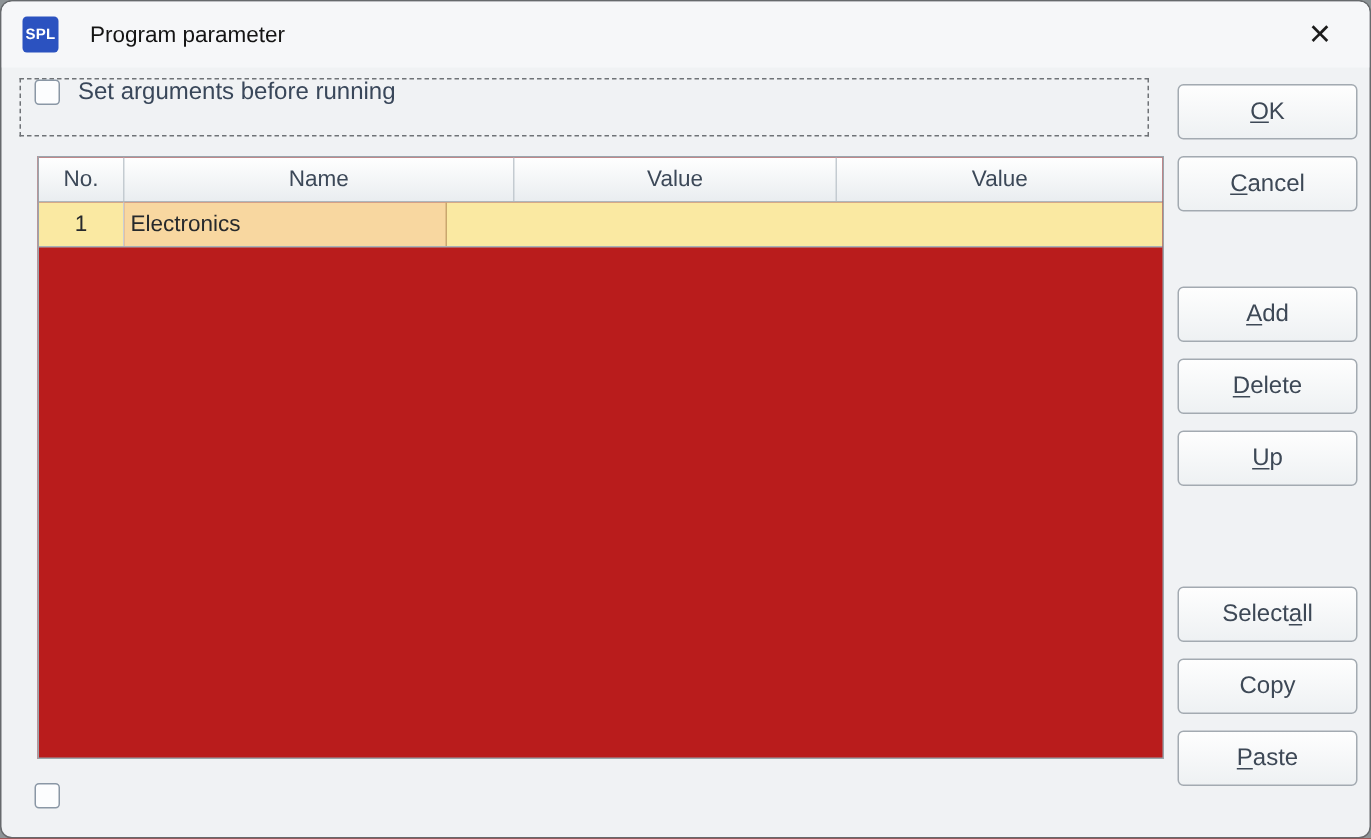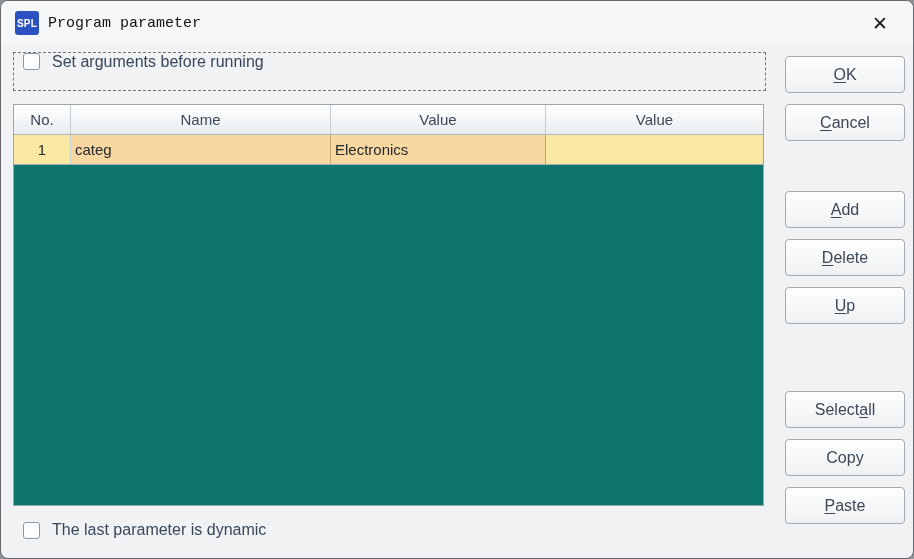--- a/index.html
+++ b/index.html
@@ -27,23 +27,23 @@
     background:#f6f7f9;
   }
   .app-icon{
     position:absolute; left:14px; top:10px; width:24px; height:24px;
     background:var(--app_icon_bg); border-radius:3px;
     color:#fff; font-weight:bold; font-size:10px;
     display:flex; align-items:center; justify-content:center;
     letter-spacing:.2px;
   }
   .title-text{
-    position:absolute; left:47px; top:0; height:44px;
+    position:absolute; left:59px; top:0; height:44px;
     display:flex; align-items:center;
-    font-size:15px; color:#141414;font-family:Liberation Mono, monospace;
+    font-size:15px; color:#141414;
   }
   .close-btn{
     position:absolute; right:10px; top:6px; width:46px; height:32px;
     background:transparent; border:none;
     font-size:19px; font-weight:300; color:#1b1b1b;
     display:flex; align-items:center; justify-content:center;
     cursor:default; font-family:"DejaVu Sans",sans-serif; line-height:1;
   }
   
   .top-check-wrap{
@@ -58,23 +58,23 @@
     flex:0 0 auto;
   }
   .top-check-wrap .checkbox{margin-left:9px;}
   .check-label{
     margin-left:12px;
     font-size:16px; color:#39475a;
     white-space:nowrap;
   }
   
   .param-table{
-    position:absolute; left:12px; top:103px; width:751px; height:402px;
+    position:absolute; left:24px; top:103px; width:751px; height:402px;
     border:1px solid #9aa5ac;
-    background:#0f766e;
+    background:#b91c1c;
     overflow:hidden;
   }
   .thead{
     display:flex; height:30px;
     background:linear-gradient(#ffffff,#e9edf0);
     border-bottom:1px solid #aeb6bc;
   }
   .th{
     display:flex; align-items:center; justify-content:center;
     font-size:15px; color:#3c4858;
@@ -137,29 +137,27 @@
 
   <div class="param-table">
     <div class="thead">
       <div class="th col-no">No.</div>
       <div class="th col-name">Name</div>
       <div class="th col-value">Value</div>
       <div class="th col-remark">Value</div>
     </div>
     <div class="trow">
       <div class="td c-no col-no">1</div>
-      <div class="td c-name col-name">categ</div>
       <div class="td c-value col-value">Electronics</div>
       <div class="td c-remark col-remark"></div>
     </div>
   </div>
 
   <div class="bottom-check-wrap">
     <span class="checkbox"></span>
-    <span class="check-label">The last parameter is dynamic</span>
   </div>
 
   <button class="btn" style="top:55px"><u>O</u>K</button>
   <button class="btn" style="top:103px"><u>C</u>ancel</button>
   <button class="btn" style="top:190px"><u>A</u>dd</button>
   <button class="btn" style="top:238px"><u>D</u>elete</button>
   <button class="btn" style="top:286px"><u>U</u>p</button>
   <button class="btn" style="top:390px">Select <u>a</u>ll</button>
   <button class="btn" style="top:438px">Copy</button>
   <button class="btn" style="top:486px"><u>P</u>aste</button>

